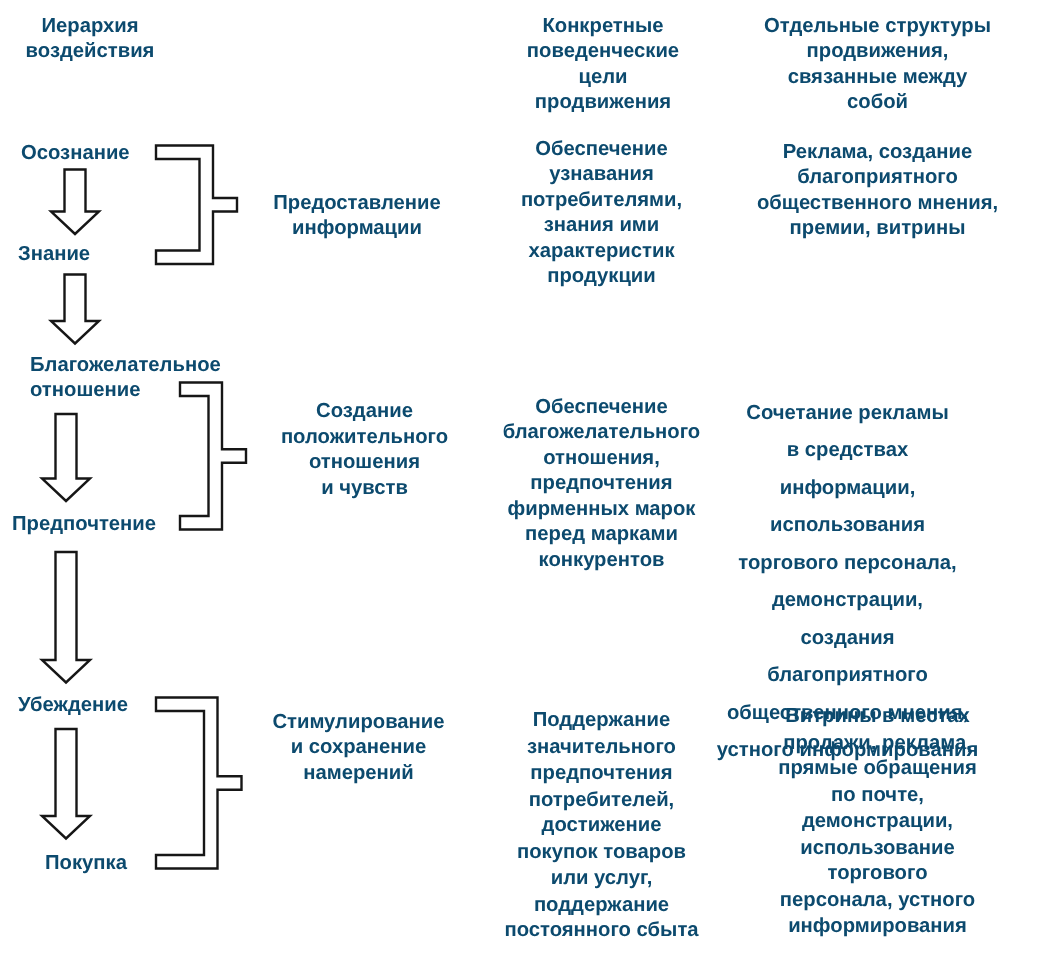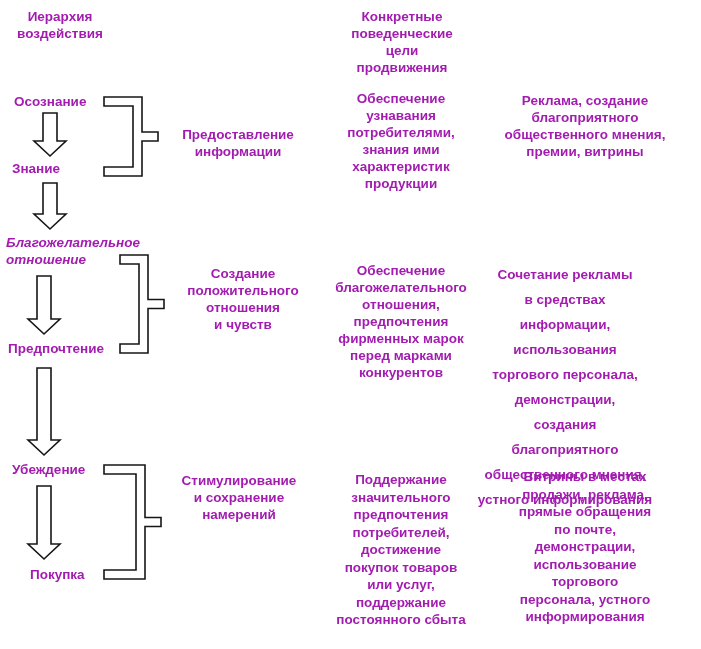--- a/index.html
+++ b/index.html
@@ -2,42 +2,42 @@
 <html><head>
 <meta charset="utf-8">
 <style>
   html, body { margin: 0; padding: 0; background: #ffffff; }
   .page {
     position: relative;
     width: 701px;
     height: 649px;
     background: #ffffff;
     font-family: "Liberation Sans", "DejaVu Sans", sans-serif;
-    color: #a21caf;
+    color: #0c4a6e;
     font-weight: 700;
     overflow: hidden;
   }
   .txt {
     position: absolute;
     font-size: 13.5px;
     line-height: 17px;
     white-space: pre-line;
   }
   .ctr { text-align: center; }
 
   
   .h1 { left: 4px;   top: 8px; width: 112px; }
   .h2 { left: 118px; top: 8px; width: 198px; }
   .h3 { left: 334px; top: 8px; width: 136px; }
   .h4 { left: 476px; top: 8px; width: 218px; }
 
   
   .st1 { left: 14px; top: 93px;  }
   .st2 { left: 12px; top: 160px; }
-  .st3 { left: 6px;  top: 234px; font-style: italic; }
+  .st3 { left: 20px;  top: 234px; }
   .st4 { left: 8px;  top: 340px; }
   .st5 { left: 12px; top: 461px; }
   .st6 { left: 30px; top: 566px; }
 
   
   .g1 { left: 162px; top: 92px;  width: 152px; margin-top: 34px; }
   .g2 { left: 168px; top: 265px; width: 150px; }
   .g3 { left: 160px; top: 472px; width: 158px; }
 
   
@@ -75,20 +75,24 @@
     <polygon class="shape" points="120,255 148,255 148,299.5 164,299.5 164,308.5 148,308.5 148,353 120,353 120,344 139,344 139,264 120,264"></polygon>
     <polygon class="shape" points="104,465 145,465 145,517.5 161,517.5 161,526.5 145,526.5 145,579 104,579 104,570 136,570 136,474 104,474"></polygon>
   </svg>
 
   <div class="txt ctr h1">Иерархия
 воздействия</div>
   <div class="txt ctr h3">Конкретные
 поведенческие
 цели
 продвижения</div>
+  <div class="txt ctr h4">Отдельные структуры
+продвижения,
+связанные между
+собой</div>
 
   <div class="txt st1">Осознание</div>
   <div class="txt st2">Знание</div>
   <div class="txt st3">Благожелательное
 отношение</div>
   <div class="txt st4">Предпочтение</div>
   <div class="txt st5">Убеждение</div>
   <div class="txt st6">Покупка</div>
 
   <div class="txt ctr g1">Предоставление

